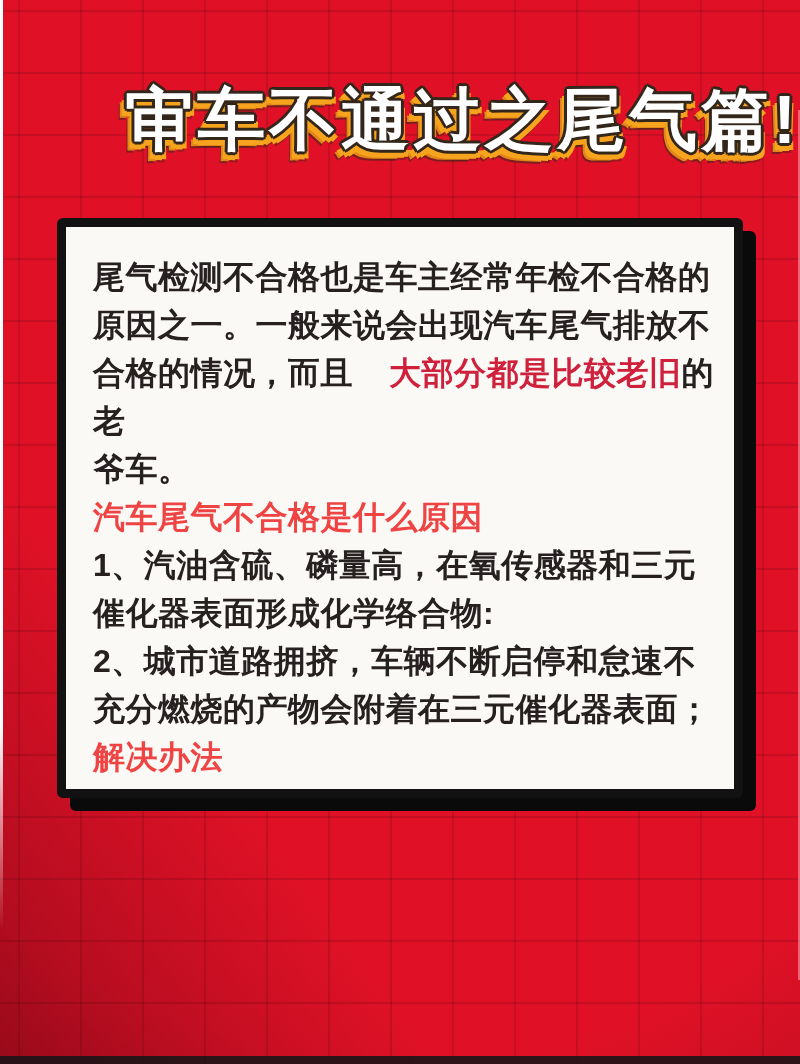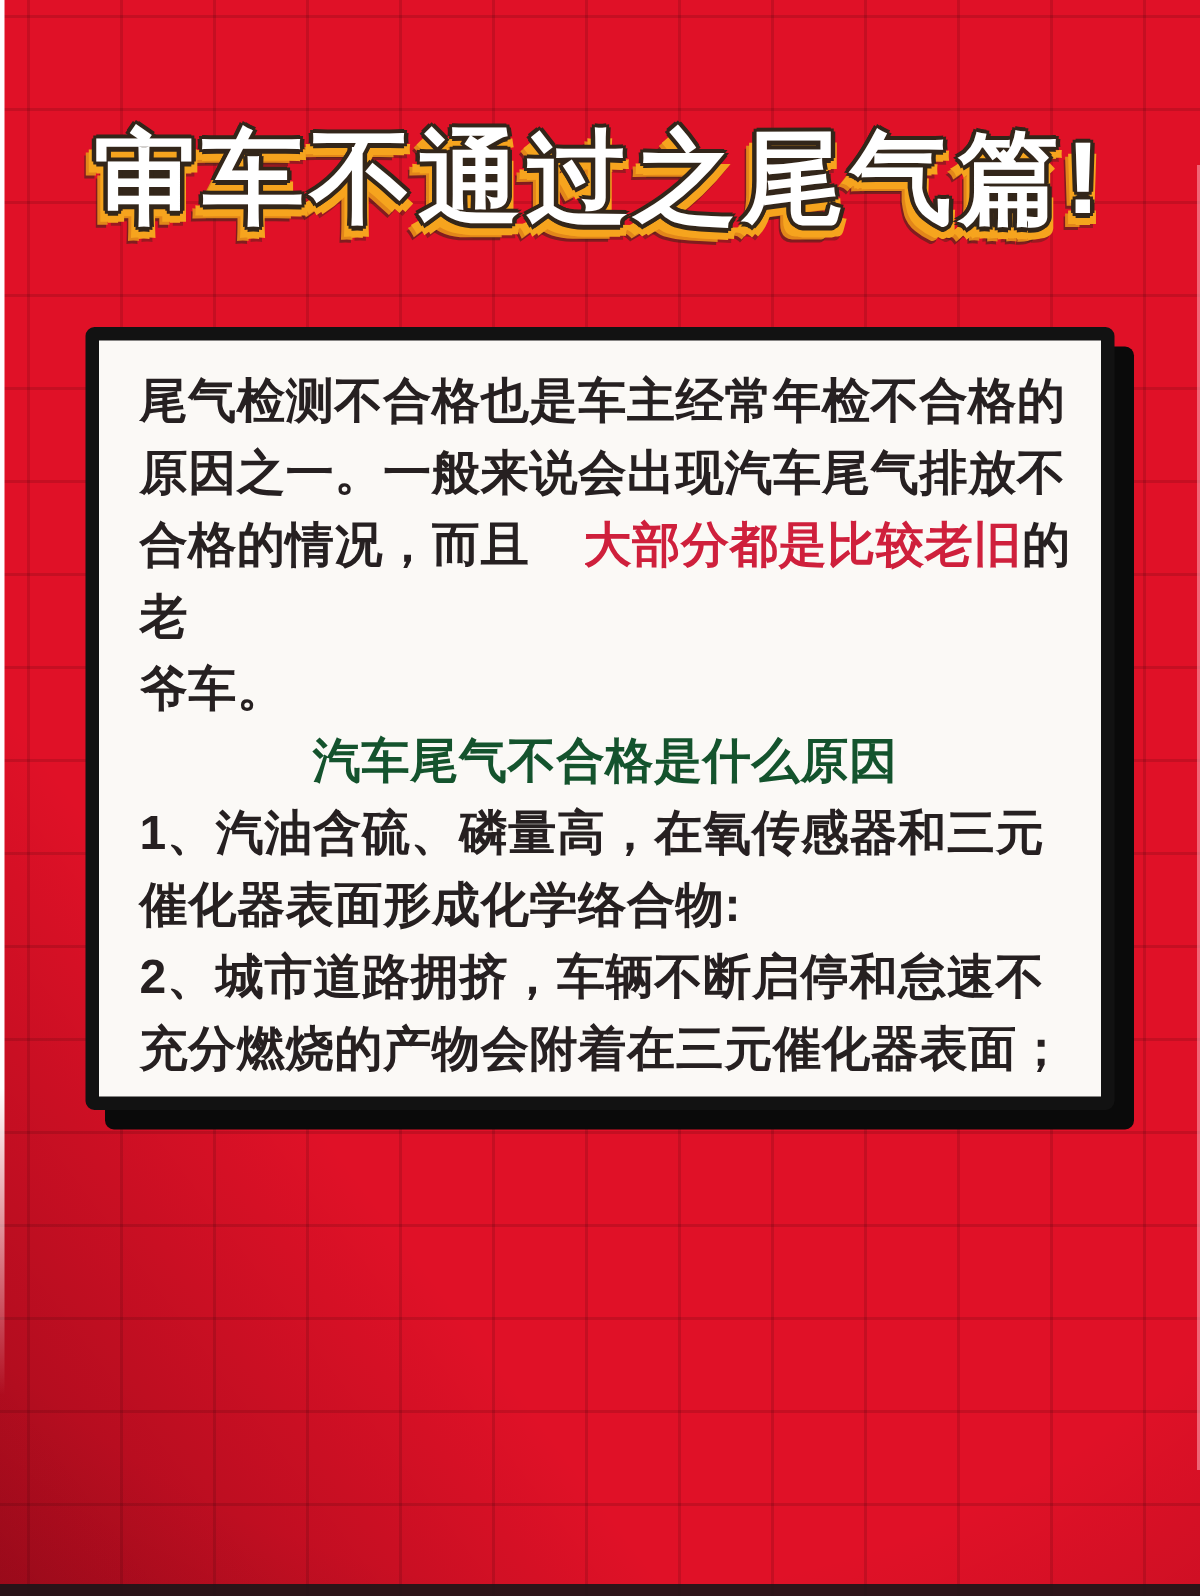--- a/index.html
+++ b/index.html
@@ -48,21 +48,21 @@
     z-index: 3;
     background: #1f1518;
     opacity: 0.92;
   }
 
   .title {
     position: relative;
     z-index: 2;
     margin: 0;
     padding-top: 80px;
-    text-align: center;
+    text-align: right;
     font-size: 68px;
     line-height: 1.15;
     font-weight: 900;
     letter-spacing: 4px;
     color: #ffffff;
     text-shadow:
       
       3px 0 0 #33261a, -3px 0 0 #33261a, 0 3px 0 #33261a, 0 -3px 0 #33261a,
       2px 2px 0 #33261a, -2px 2px 0 #33261a, 2px -2px 0 #33261a, -2px -2px 0 #33261a,
       
@@ -73,36 +73,35 @@
   .card {
     position: relative;
     z-index: 2;
     box-sizing: border-box;
     width: 686px;
     margin: 60px auto 0;
     background: #fbf9f6;
     border: 9px solid #121212;
     border-radius: 6px;
     box-shadow: 13px 13px 0 0 #0a0a0a;
-    padding: 16px 20px 8px 27px;
+    padding: 26px 20px 8px 27px;
   }
 
   .para, .heading {
     margin: 0;
     font-size: 32px;
     line-height: 48px;
     letter-spacing: 0.5px;
     color: #262021;
     font-weight: 600;
     white-space: pre-line;
   }
   .heading {
-    color: #14532d;
+    color: #ef4444;
     font-weight: 800;
-    text-align: center;
   }
   .red {
     color: #cf203c;
     font-weight: 800;
     margin-left: 36px;
   }
 </style>
 </head>
 <body>
 
@@ -118,13 +117,14 @@
 原因之一。一般来说会出现汽车尾气排放不
 合格的情况，而且</span><span class="red">大部分都是比较老旧</span><span>的老
 爷车。</span></p>
 
   <p class="heading">汽车尾气不合格是什么原因</p>
   <p class="para">1、汽油含硫、磷量高，在氧传感器和三元
 催化器表面形成化学络合物:</p>
   <p class="para">2、城市道路拥挤，车辆不断启停和怠速不
 充分燃烧的产物会附着在三元催化器表面；</p>
 
+  <p class="heading">解决办法</p>
 </div>
 
 </body></html>

